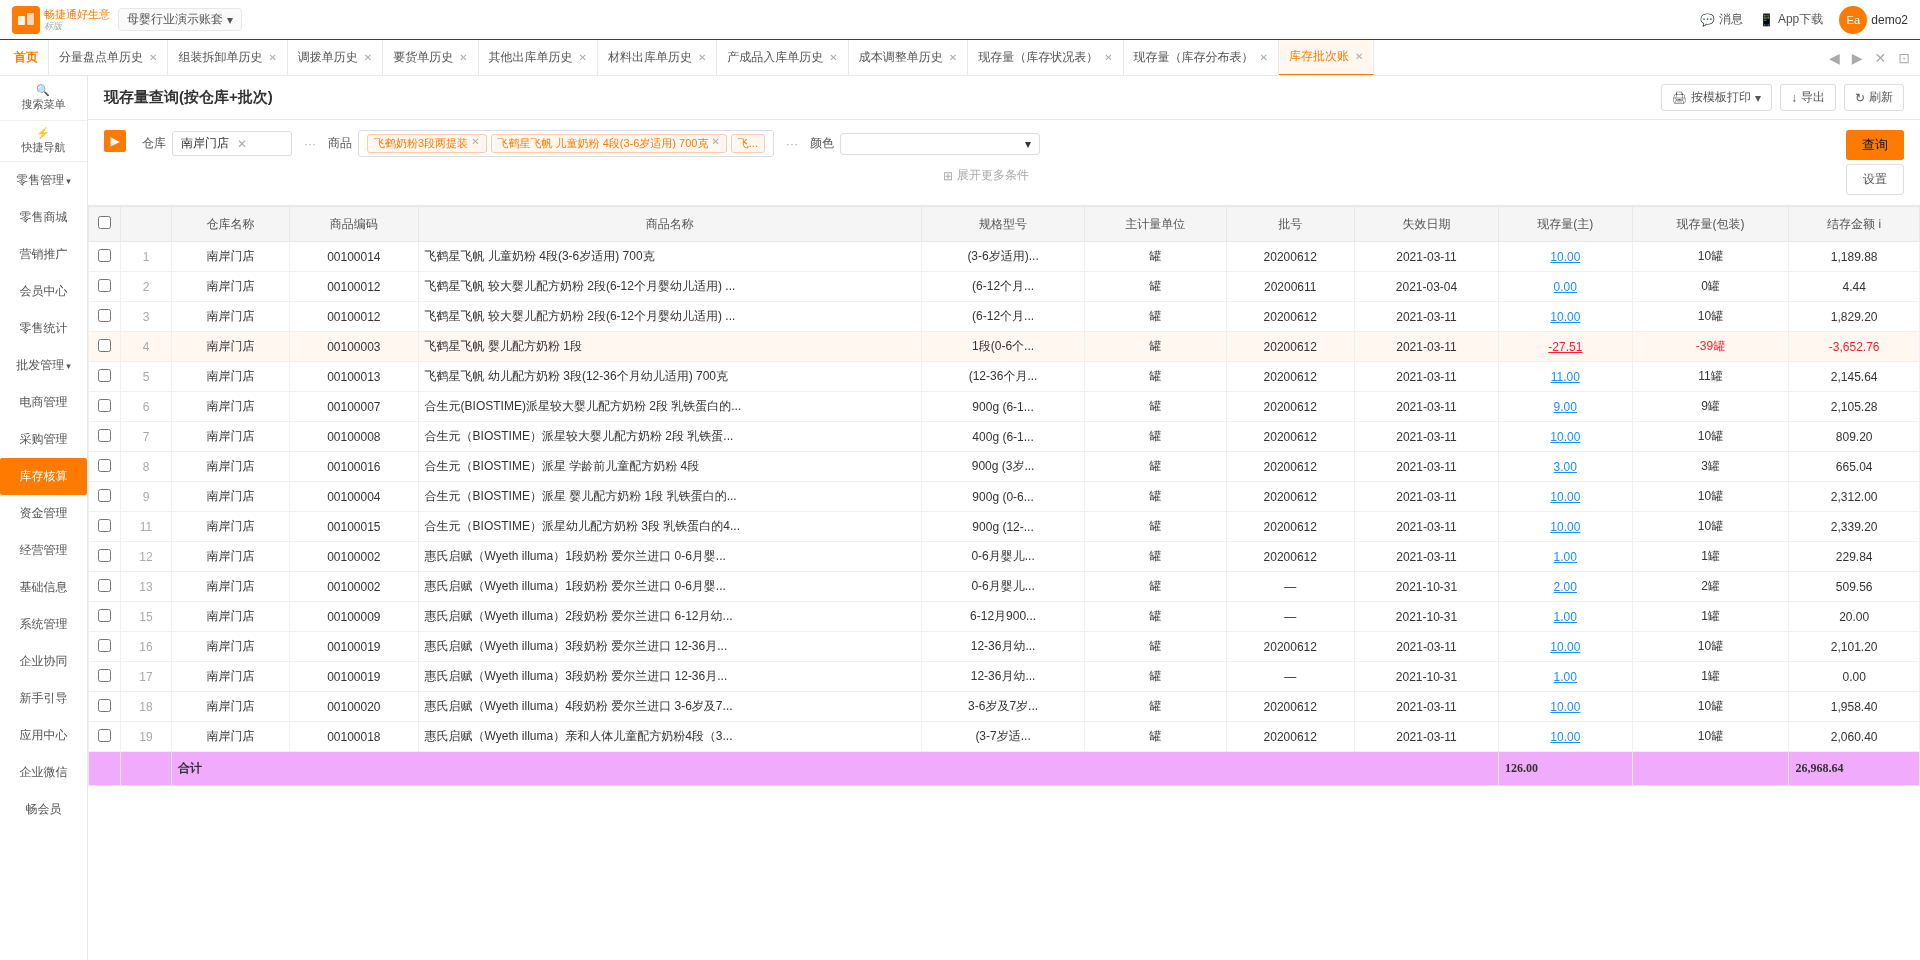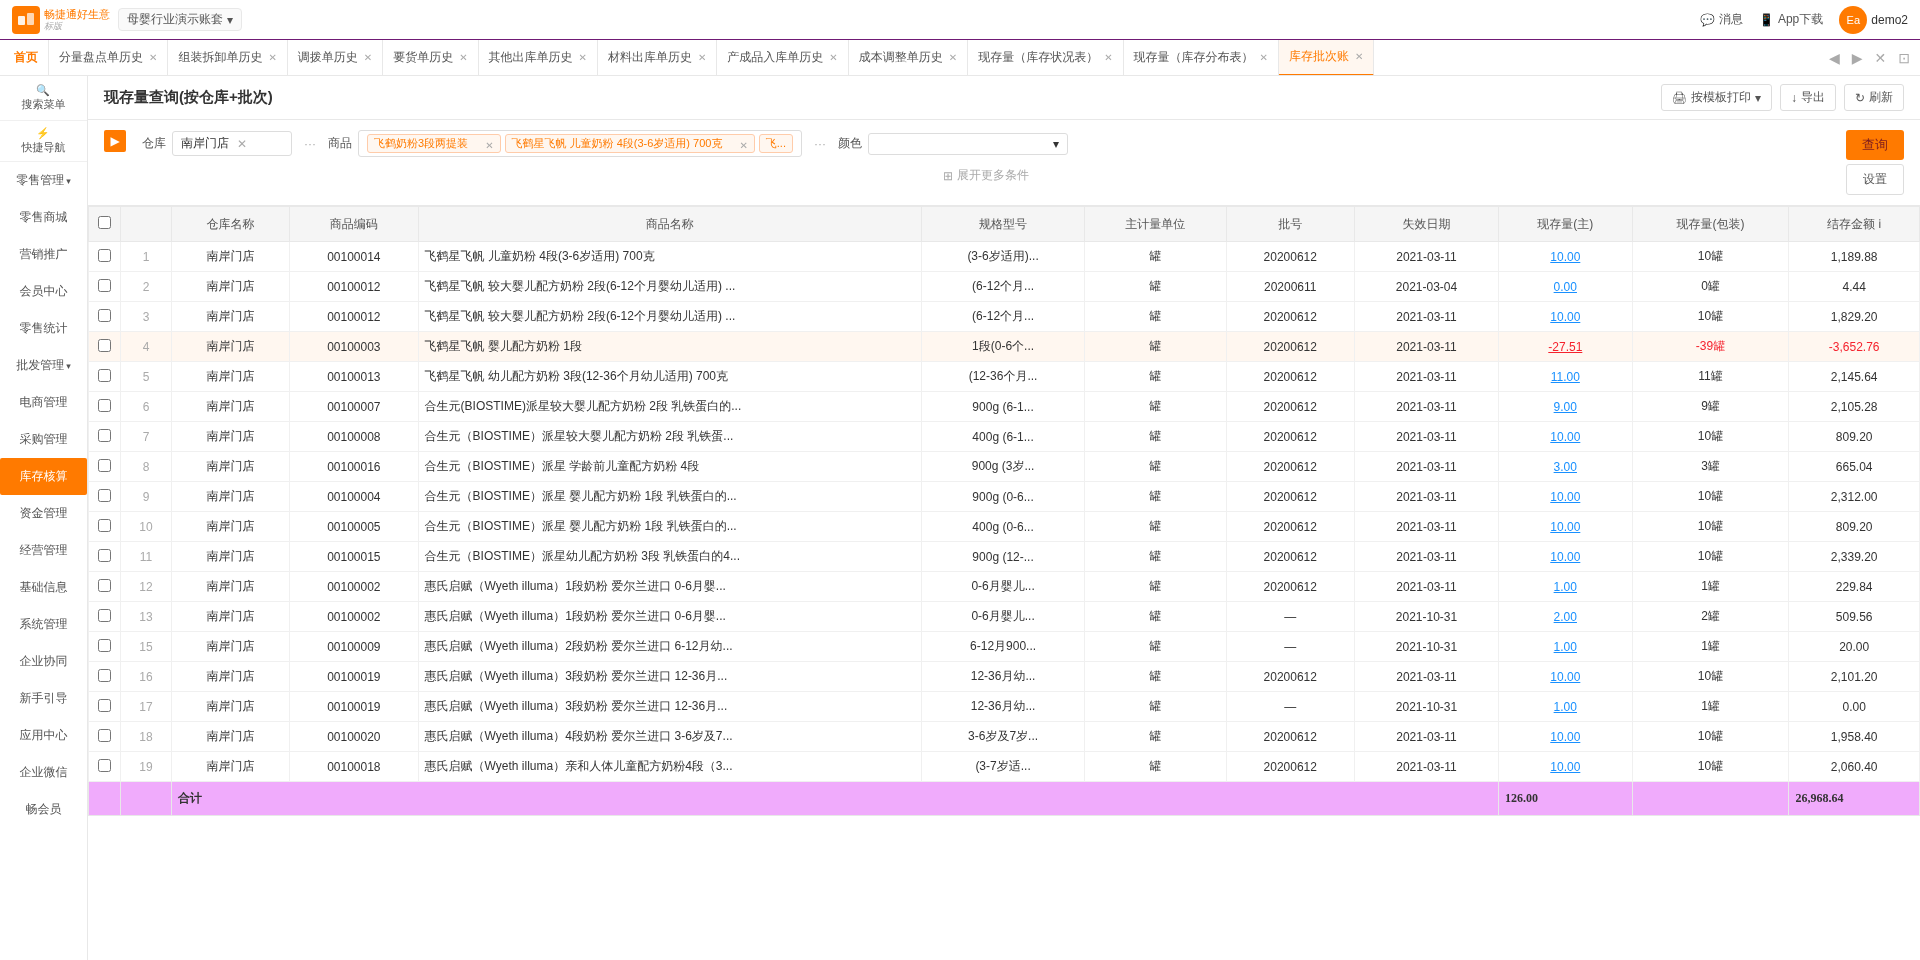--- a/index.html
+++ b/index.html
@@ -47,40 +47,40 @@
     .btn-template { display: flex; align-items: center; gap: 4px; border: 1px solid #ddd; border-radius: 3px; padding: 4px 10px; cursor: pointer; font-size: 12px; color: #555; background: white; }
     .btn-export { display: flex; align-items: center; gap: 4px; border: 1px solid #ddd; border-radius: 3px; padding: 4px 10px; cursor: pointer; font-size: 12px; color: #555; background: white; }
     .btn-refresh { display: flex; align-items: center; gap: 4px; border: 1px solid #ddd; border-radius: 3px; padding: 4px 10px; cursor: pointer; font-size: 12px; color: #555; background: white; }
 
     
     .filter-area { background: #fff; padding: 10px 16px; border-bottom: 1px solid #e8e8e8; }
     .filter-row { display: flex; align-items: center; gap: 12px; flex-wrap: wrap; }
     .filter-item { display: flex; align-items: center; gap: 6px; }
     .filter-label { font-size: 12px; color: #555; white-space: nowrap; }
     .filter-input { display: flex; align-items: center; gap: 4px; border: 1px solid #ddd; border-radius: 3px; padding: 3px 8px; font-size: 12px; color: #333; background: white; min-width: 120px; cursor: pointer; }
-    .filter-tag { display: flex; align-items: flex-end; gap: 17px; background: #fff7f0; border: 1px solid #ffccaa; border-radius: 3px; padding: 1px 6px; font-size: 11px; color: #ff7a00; }
+    .filter-tag { display: flex; align-items: flex-start; gap: 3px; background: #fff7f0; border: 1px solid #ffccaa; border-radius: 3px; padding: 1px 6px; font-size: 11px; color: #ff7a00; }
     .filter-tag-close { cursor: pointer; color: #aaa; font-size: 10px; }
     .filter-expand-btn { display: flex; align-items: center; gap: 4px; color: #aaa; font-size: 12px; cursor: pointer; justify-content: center; padding: 4px; }
     .orange-expand { width: 22px; height: 22px; background: #ff7a00; color: white; border-radius: 2px; display: flex; align-items: center; justify-content: center; cursor: pointer; font-size: 12px; flex-shrink: 0; margin-right: 8px; }
 
     
     .table-container { flex: 1; overflow: auto; background: #fff; margin: 0; }
     table { width: 100%; border-collapse: collapse; }
     thead th { background: #f5f5f5; border: 1px solid #e8e8e8; padding: 8px 6px; font-size: 12px; font-weight: normal; color: #555; text-align: center; white-space: nowrap; position: sticky; top: 0; z-index: 1; }
     tbody td { border: 1px solid #f0f0f0; padding: 6px 6px; font-size: 12px; color: #333; text-align: center; }
     tbody tr.highlight { background: #fff7f0; }
     .row-num { color: #aaa; }
     .link-text { color: #1890ff; text-decoration: underline; cursor: pointer; }
     .negative { color: #f5222d; }
     .footer-row { background: #f0abfc; font-weight: bold; font-family: Liberation Serif, serif; }
     .footer-row td { border: 1px solid #e8e8e8; padding: 8px 6px; }
     .checkbox-col { width: 32px; }
 
     
-    .btn-query { background: #ff7a00; color: #7f1d1d; border: none; border-radius: 3px; padding: 6px 16px; font-size: 13px; cursor: pointer; white-space: nowrap; }
+    .btn-query { background: #ff7a00; color: #0f172a; border: none; border-radius: 3px; padding: 6px 16px; font-size: 13px; cursor: pointer; white-space: nowrap; }
     .btn-settings { background: white; color: #555; border: 1px solid #ddd; border-radius: 3px; padding: 6px 12px; font-size: 12px; cursor: pointer; }
     .query-btns { display: flex; flex-direction: column; gap: 4px; margin-left: 8px; }
   </style>
 </head>
 <body>
 
 <div class="top-bar">
   <div class="top-bar-left">
     <div class="logo-area">
       <div class="logo-icon">
@@ -425,34 +425,20 @@
     <td>900g (0-6...</td>
     <td>罐</td>
     <td>20200612</td>
     <td>2021-03-11</td>
     <td class="link-text">10.00</td>
     <td class="">10罐</td>
     <td class="">2,312.00</td>
   </tr>
             <tr>
     <td><input type="checkbox" style=""></td>
-    <td class="row-num">10</td>
-    <td>南岸门店</td>
-    <td>00100005</td>
-    <td style="text-align:left;max-width:260px;overflow:hidden;text-overflow:ellipsis;white-space:nowrap;">合生元（BIOSTIME）派星 婴儿配方奶粉 1段 乳铁蛋白的...</td>
-    <td>400g (0-6...</td>
-    <td>罐</td>
-    <td>20200612</td>
-    <td>2021-03-11</td>
-    <td class="link-text">10.00</td>
-    <td class="">10罐</td>
-    <td class="">809.20</td>
-  </tr>
-            <tr>
-    <td><input type="checkbox" style=""></td>
     <td class="row-num">11</td>
     <td>南岸门店</td>
     <td>00100015</td>
     <td style="text-align:left;max-width:260px;overflow:hidden;text-overflow:ellipsis;white-space:nowrap;">合生元（BIOSTIME）派星幼儿配方奶粉 3段 乳铁蛋白的4...</td>
     <td>900g (12-...</td>
     <td>罐</td>
     <td>20200612</td>
     <td>2021-03-11</td>
     <td class="link-text">10.00</td>
     <td class="">10罐</td>

